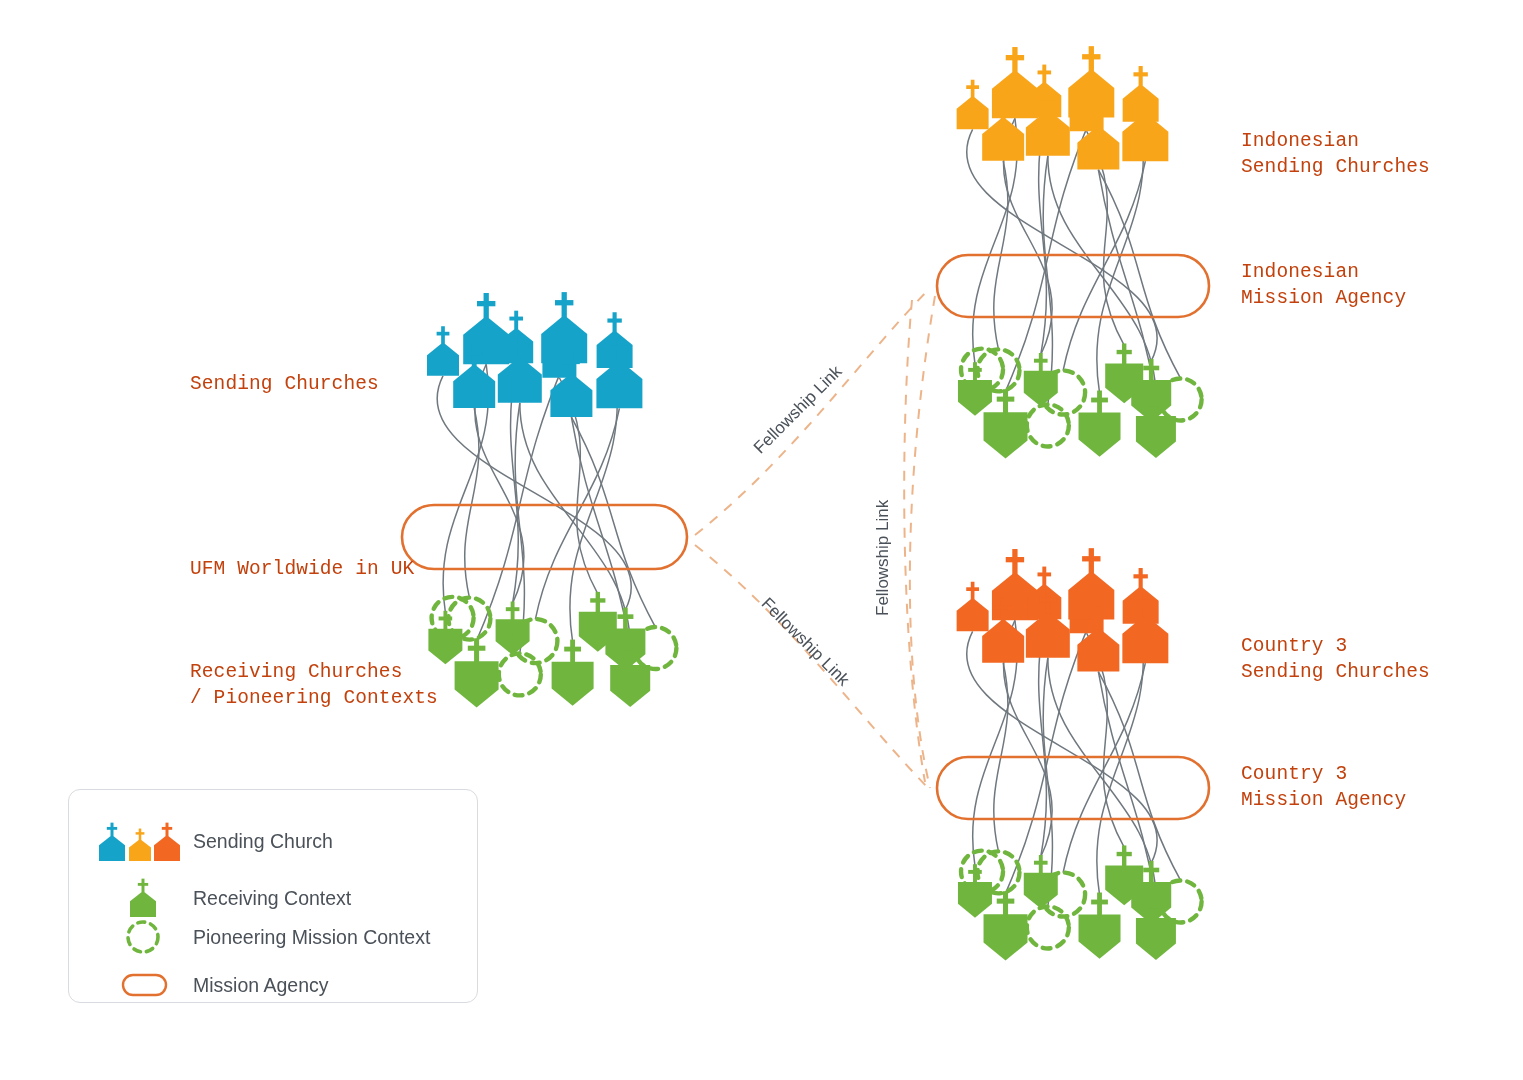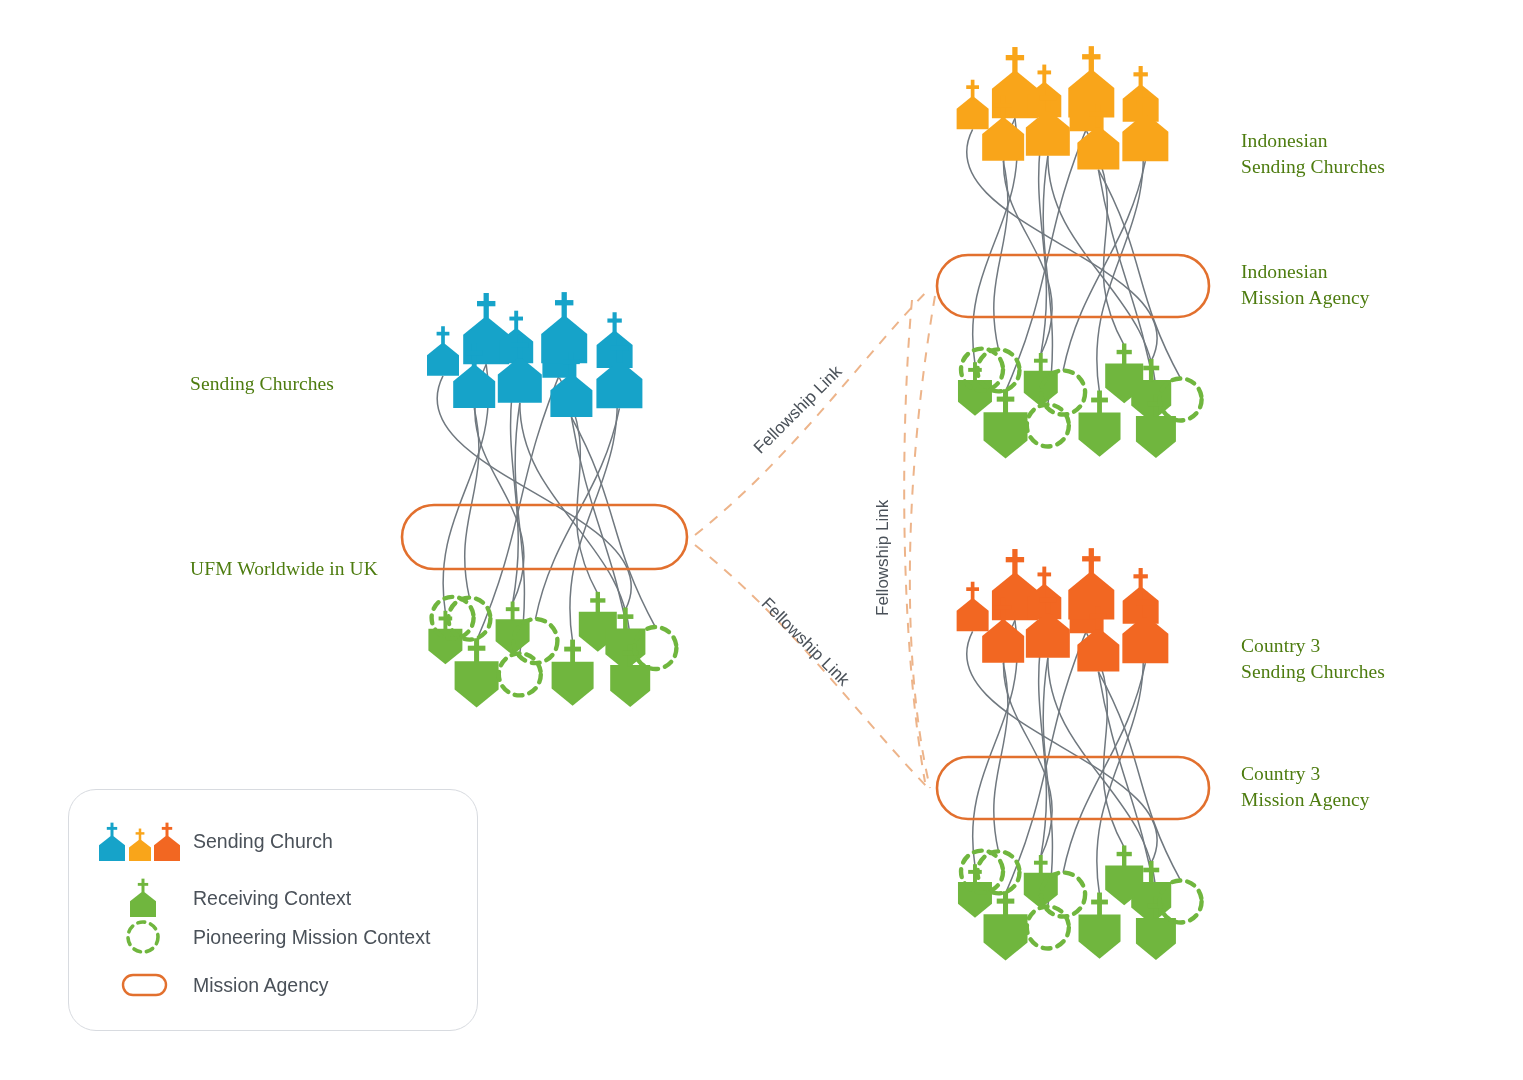--- a/index.html
+++ b/index.html
@@ -22,37 +22,37 @@
   }
   #diagram {
     position: absolute;
     left: 0;
     top: 0;
     width: 1523px;
     height: 1080px;
   }
   .lbl {
     position: absolute;
-    color: #4d7c0f;
+    color: #c2410c;
     font-size: 19.5px;
     line-height: 26px;
-    font-family: Liberation Serif, serif;
+    font-family: Liberation Mono, monospace;
     white-space: pre-line;
     letter-spacing: 0.1px;
   }
   .lbl.right { text-align: left; }
   .lbl.leftal { text-align: left; }
   .legend-box {
     position: absolute;
     left: 68px;
     top: 789px;
     width: 410px;
-    height: 242px;
+    height: 214px;
     border: 1.5px solid #d8dbe0;
-    border-radius: 28px;
+    border-radius: 12px;
     background: #ffffff;
     box-sizing: border-box;
   }
   .legend-row {
     position: absolute;
     display: flex;
     align-items: center;
     left: 24px;
   }
   .legend-text {
@@ -321,20 +321,22 @@
       <rect x="402" y="505" width="285" height="64" rx="32" ry="32"></rect>
       <rect x="937" y="255" width="272" height="62" rx="31" ry="31"></rect>
       <rect x="937" y="757" width="272" height="62" rx="31" ry="31"></rect>
     </g>
   </svg>
 
   <div class="lbl leftal" style="left:190px; top:371px;">Sending Churches</div>
 
   <div class="lbl leftal" style="left:190px; top:556px;">UFM Worldwide in UK</div>
 
+  <div class="lbl leftal" style="left:190px; top:659px;">Receiving Churches
+/ Pioneering Contexts</div>
 
   <div class="lbl right" style="left:1241px; top:128px;">Indonesian
 Sending Churches</div>
 
   <div class="lbl right" style="left:1241px; top:259px;">Indonesian
 Mission Agency</div>
 
   <div class="lbl right" style="left:1241px; top:633px;">Country 3
 Sending Churches</div>
 

